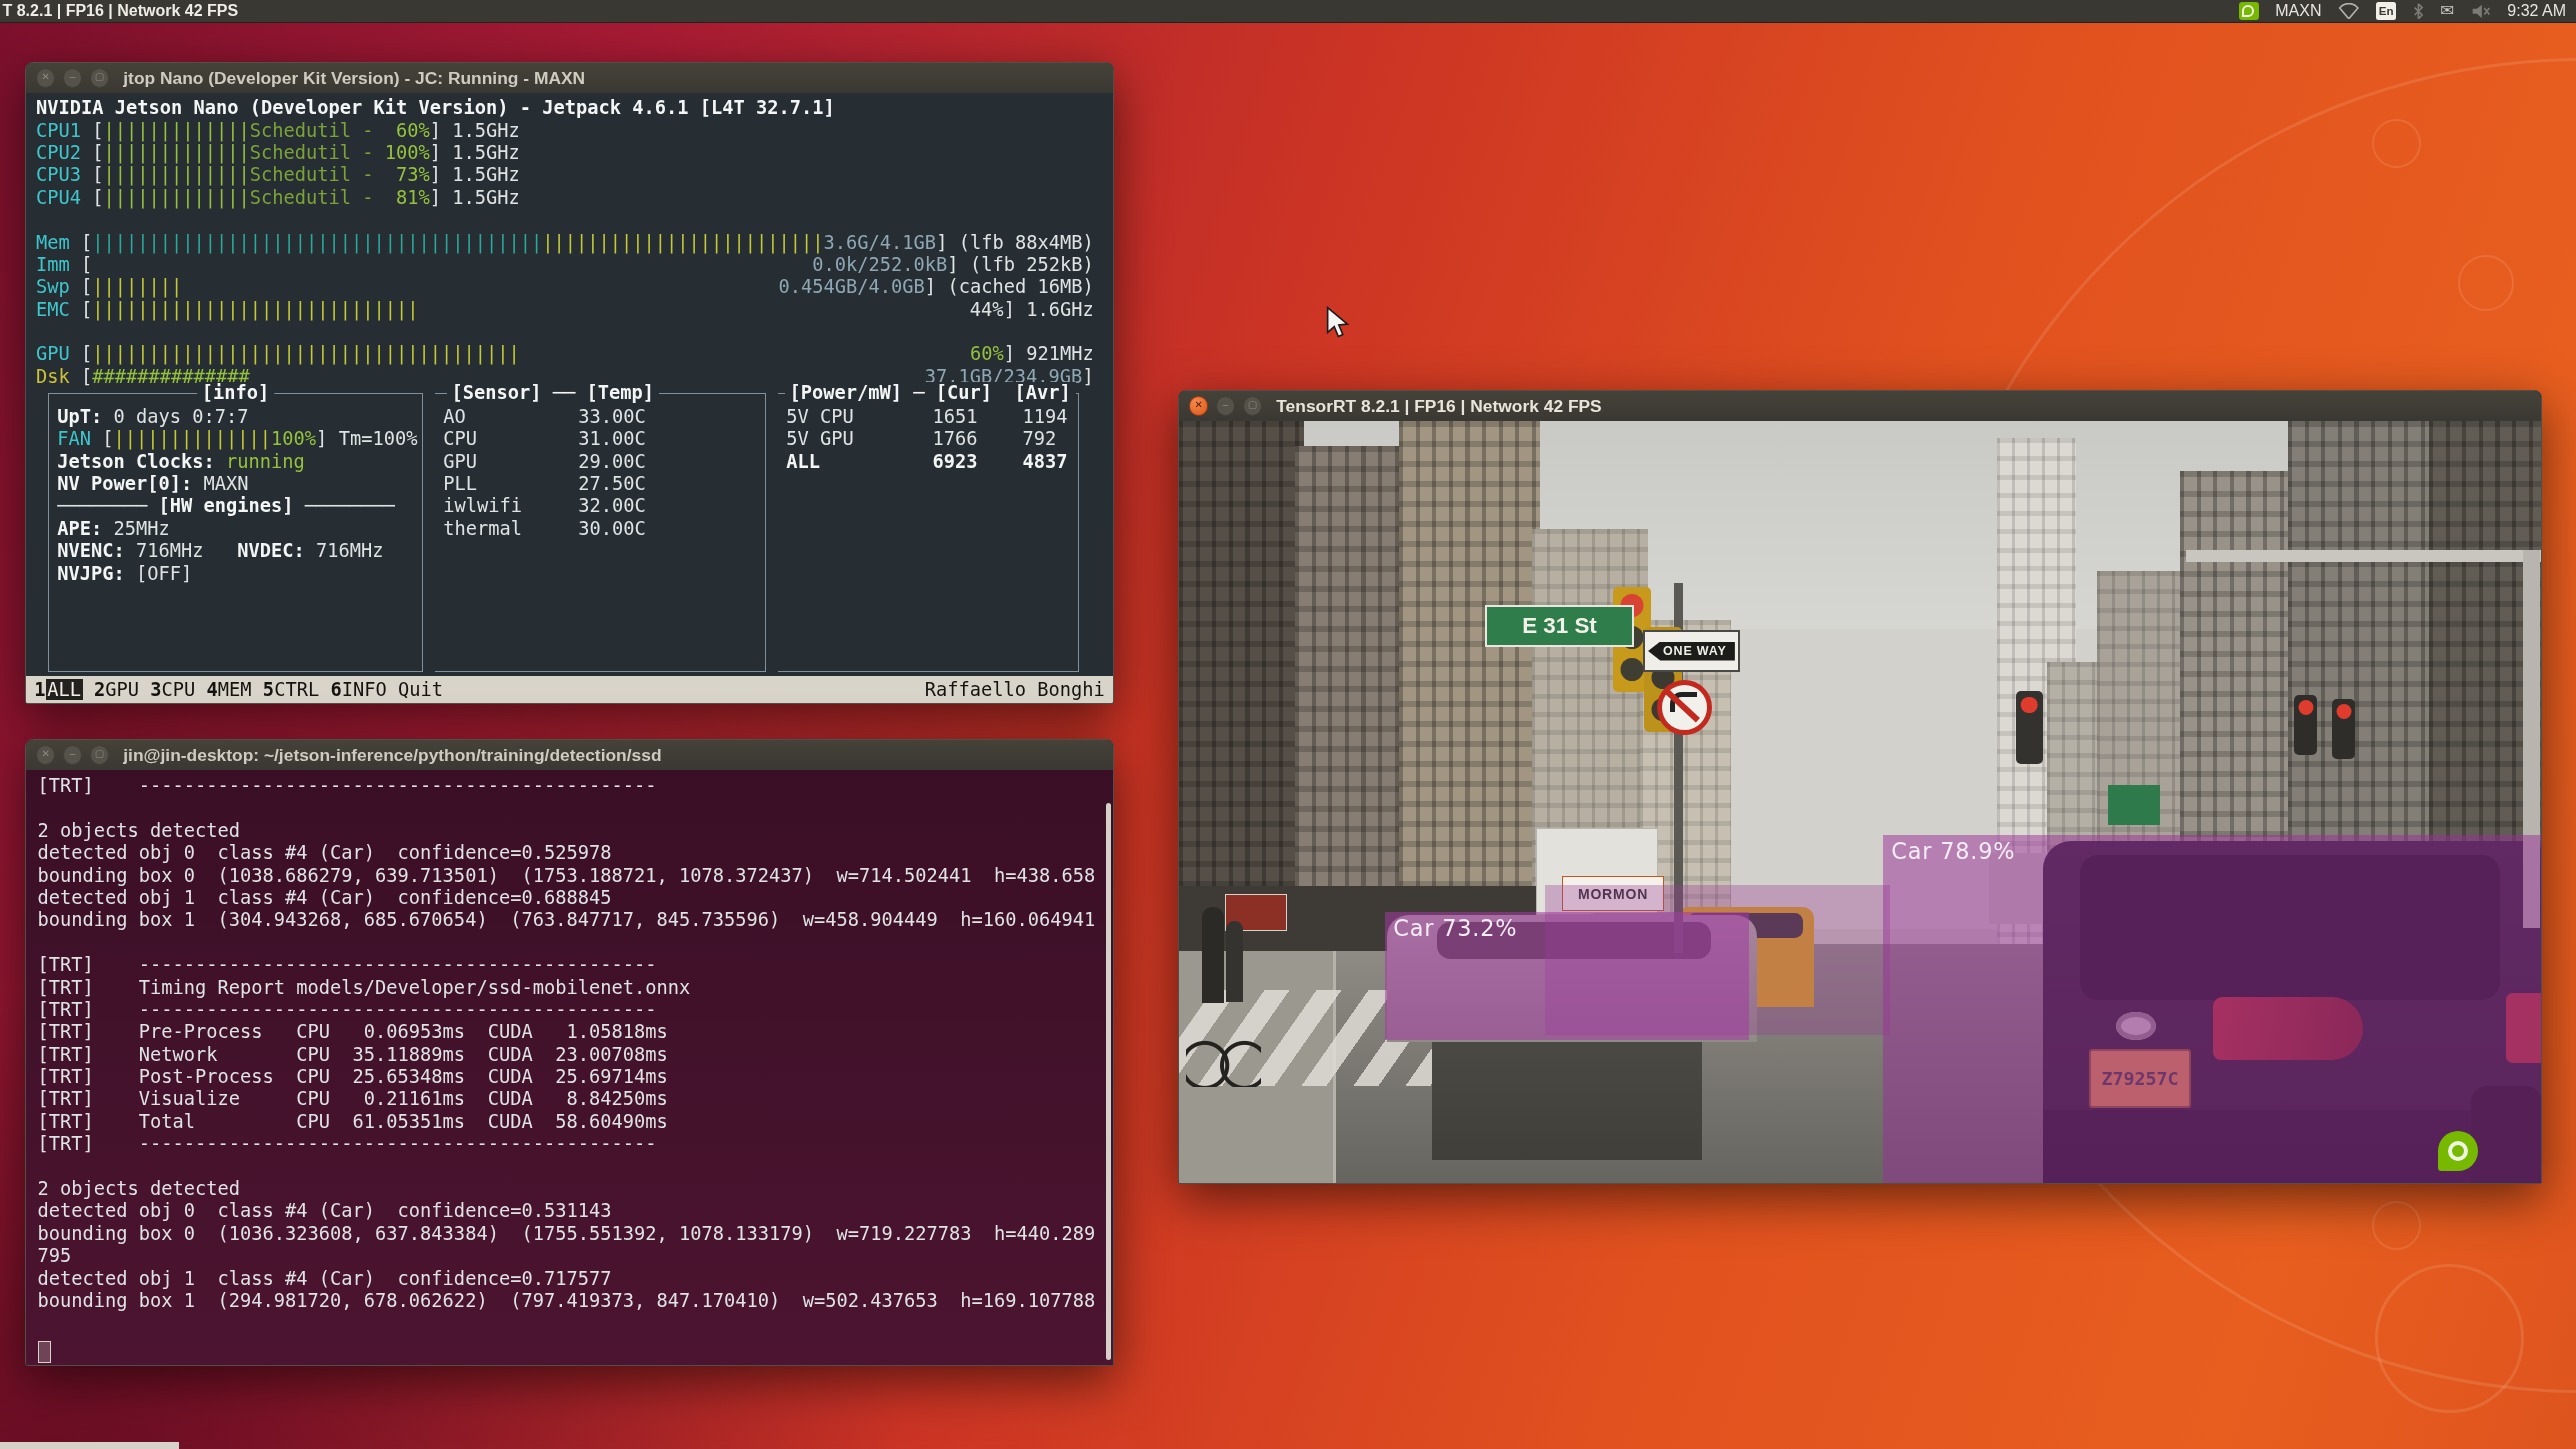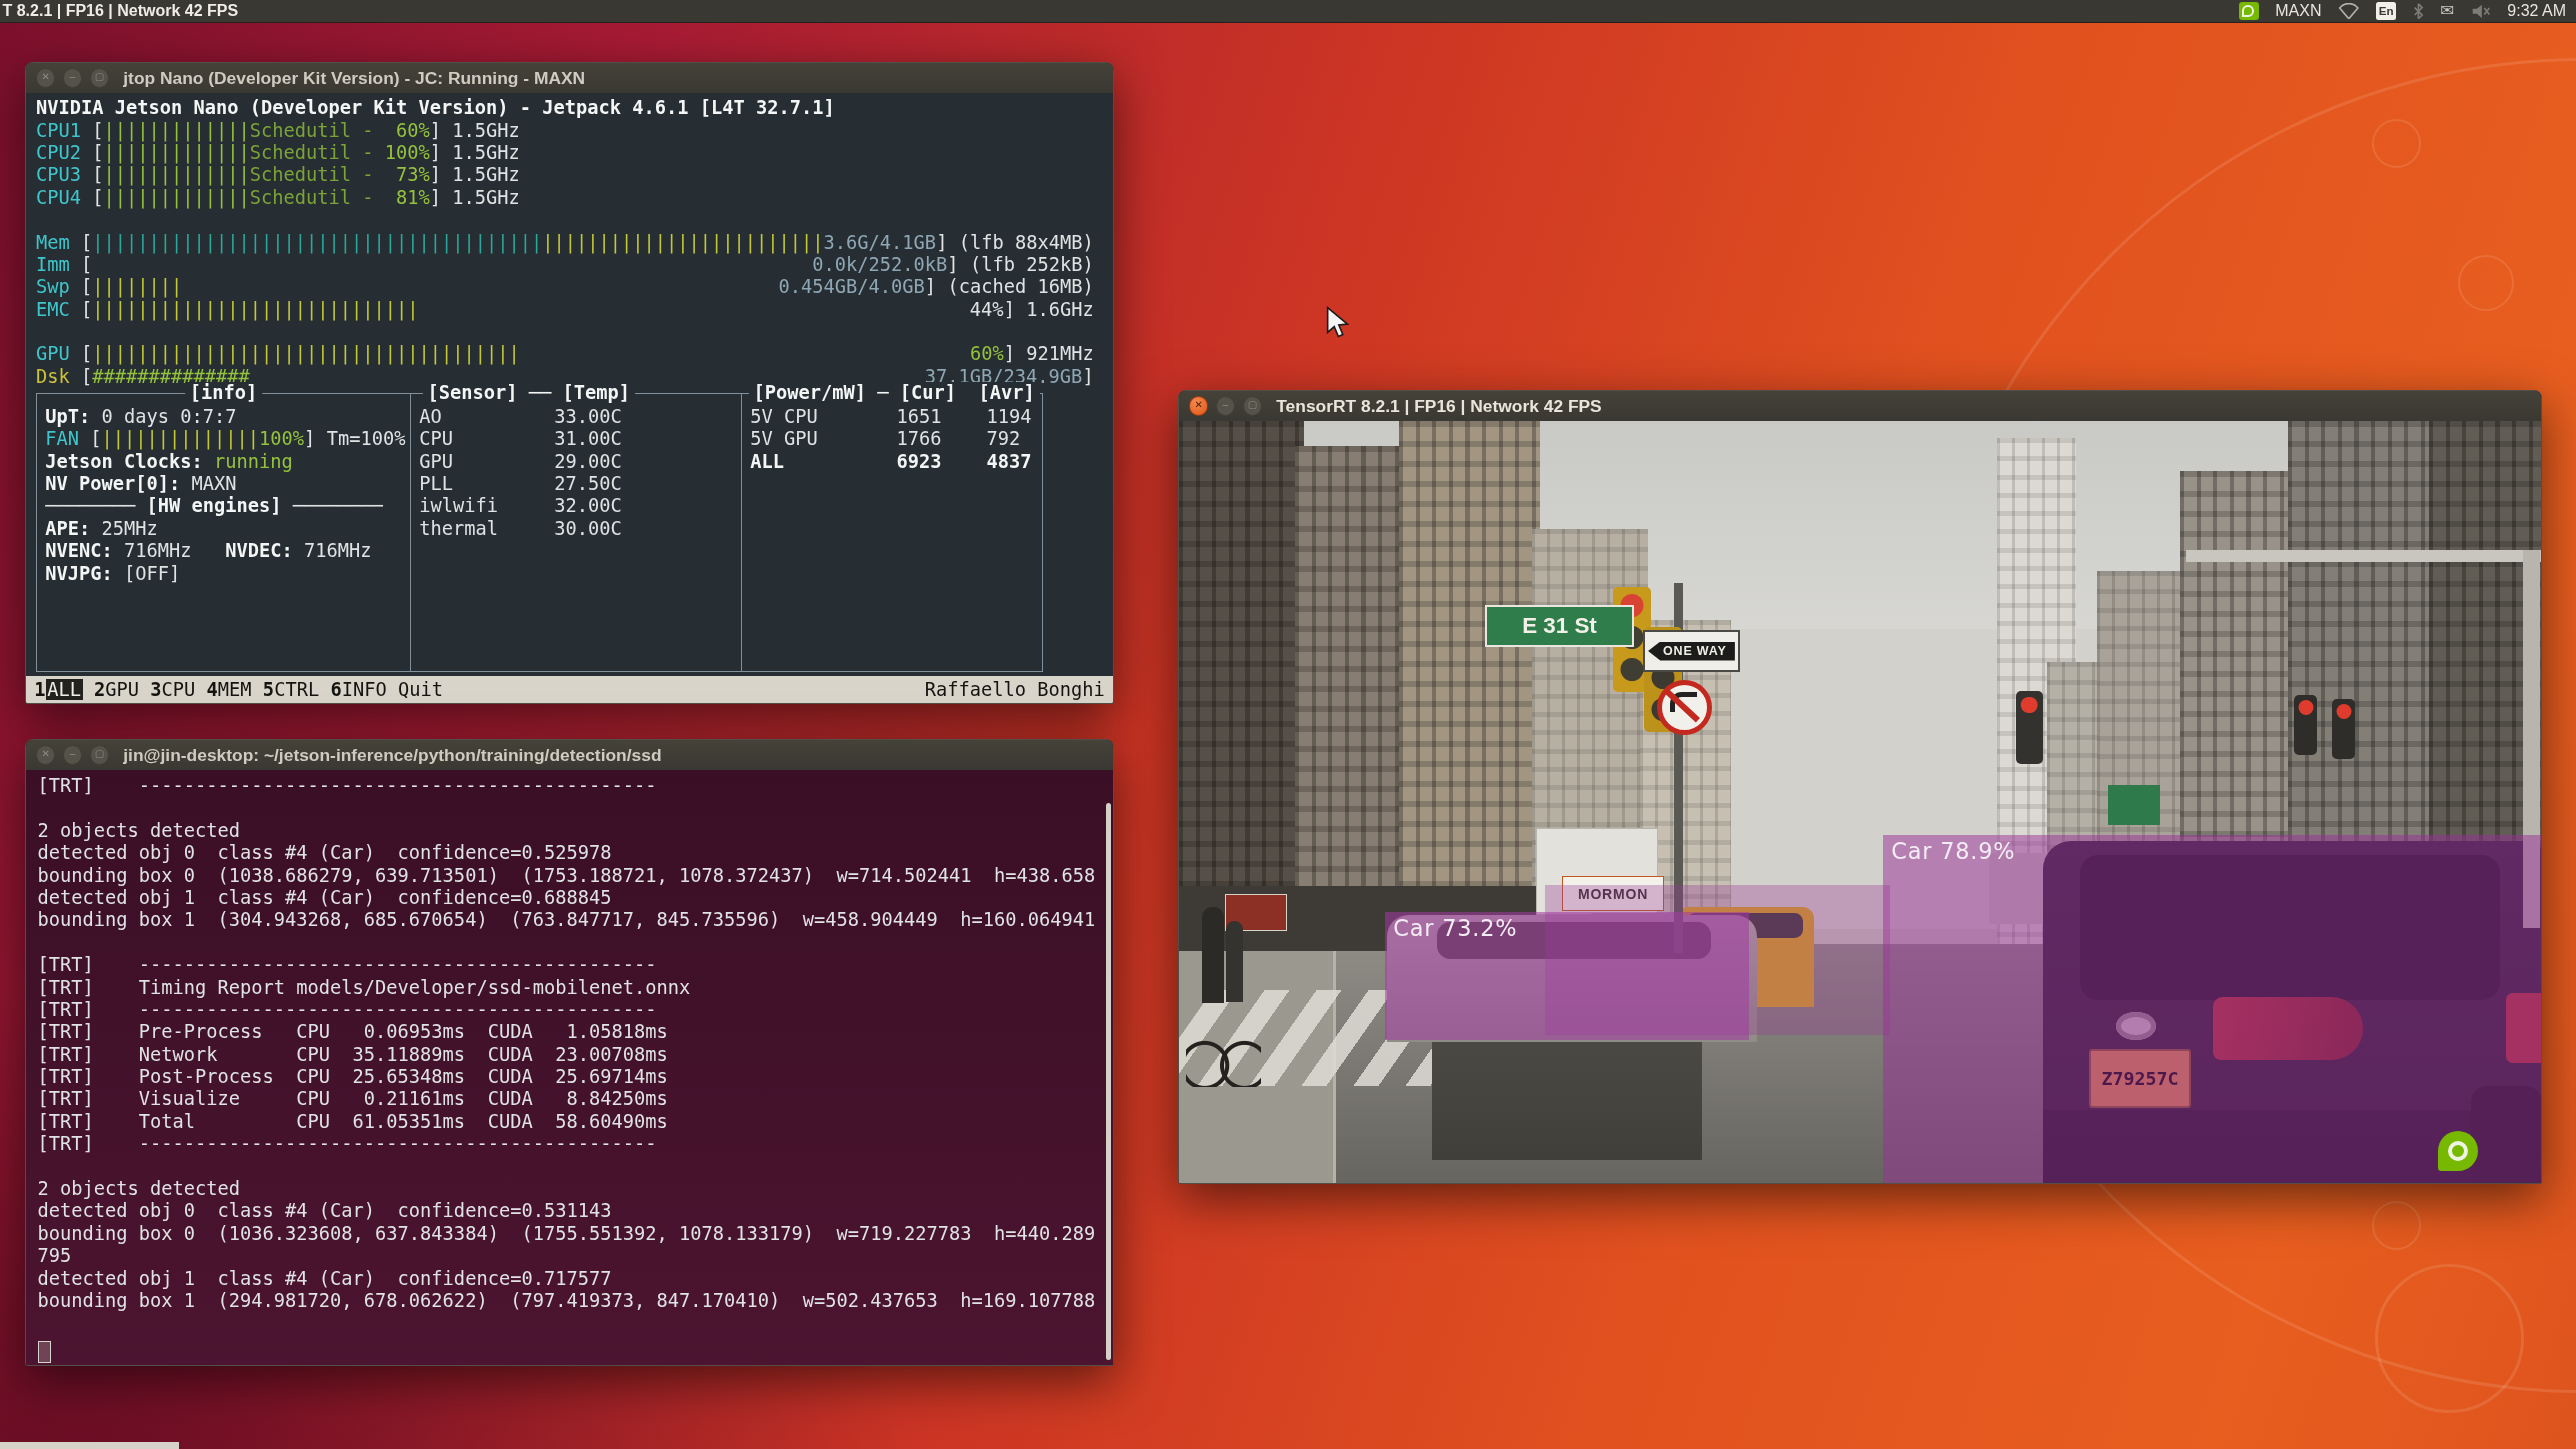--- a/index.html
+++ b/index.html
@@ -38,21 +38,21 @@
   .tline{white-space:pre;height:22.4px;}
   .c-w{color:#dfe3e4;} .c-bd{color:#f4f6f6;font-weight:bold;}
   .c-cy{color:#3ec6cc;} .c-cyb{color:#2aa89b;}
   .c-gn{color:#95c23d;} .c-gn2{color:#7ba338;}
   .c-ylb{color:#c3c935;} .c-yl{color:#cdc13a;}
   .c-gy{color:#8fa7b5;}
   .c-k{color:#14130f;font-weight:bold;} .c-kk{color:#14130f;}
   .c-inv{color:#f2efe8;background:#23221e;padding:0 1.7px;}
   #jtop-content{position:absolute;left:0;top:30px;right:0;bottom:26.6px;background:#262e33;padding:4.2px 0 0 10px;}
   .jboxes{display:flex;gap:0;margin-top:5px;height:279px;}
-  .jbox{border:1.7px solid #81909a;position:relative;padding:11.6px 0 0 8.3px;box-sizing:border-box;}
+  .jbox{border:1.7px solid #81909a;position:relative;padding:11.6px 0 0 8.3px;box-sizing:border-box;margin-left:12px;}
   .jbox-title{position:absolute;top:-12.5px;background:#262e33;padding:0 5px;font-weight:bold;color:#f4f6f6;white-space:pre;}
   #jtop-status{position:absolute;left:0;right:0;bottom:0;height:26.6px;background:#d8d4ca;display:flex;
                justify-content:space-between;align-items:center;padding:0 8.3px;font-family:"DejaVu Sans Mono",monospace;font-size:18.7px;color:#14130f;}
   #term2-content{position:absolute;left:0;top:30px;right:0;bottom:0;
                  background:linear-gradient(180deg,#3a0f26,#4c1430);padding:5px 0 0 11.6px;}
   #term2-scroll{position:absolute;right:1.7px;top:33px;bottom:5px;width:5px;background:#d5d1c8;border-radius:2.5px;}
   .cursorblk{position:absolute;width:11.6px;height:20px;border:1.7px solid #d8d4cc;background:rgba(216,212,204,.25);}
   
   #scene{position:absolute;left:0;top:30px;width:1362px;height:763px;overflow:hidden;
          background:linear-gradient(#c9c9c6,#e8e7e3 62%);}
@@ -270,21 +270,21 @@
     <div class="abs" style="left:23px;top:486px;width:21.6px;height:96px;background:#2b2a27;border-radius:10px 10px 0 0;"></div>
     <div class="abs" style="left:47px;top:500px;width:16.6px;height:81px;background:#35332f;border-radius:8.3px 8.3px 0 0;"></div>
     <div class="abs" style="left:6.6px;top:558px;width:75px;height:108px;background:radial-gradient(25px 25px at 25% 80%,transparent 20px,#23221f 21px 24px,transparent 25px),radial-gradient(25px 25px at 78% 80%,transparent 20px,#23221f 21px 24px,transparent 25px),linear-gradient(transparent 0 30%, transparent 0) ;"></div>
 
     <div class="abs" style="left:864px;top:420px;width:498px;height:343px;background:linear-gradient(#2a2430,#1d1922);border-radius:28px 8.3px 0 0;"></div>
     <div class="abs" style="left:901px;top:434px;width:420px;height:145px;background:#141018;border-radius:18.3px;"></div>
     <div class="abs" style="left:1034px;top:576px;width:150px;height:63px;background:linear-gradient(100deg,#b3322c,#7e1f1c);border-radius:10px 33px 33px 8.3px;"></div>
     <div class="abs" style="left:1327px;top:572px;width:35px;height:70px;background:#b3322c;border-radius:6.6px 0 0 6.6px;"></div>
     <div class="abs" style="left:937px;top:591px;width:40px;height:28px;background:#cfccc6;border-radius:50%;box-shadow:inset 0 0 0 5px #8f8c86;"></div>
     <div class="abs" style="left:910px;top:628px;width:98px;height:55px;background:#e09043;border:2.5px solid #8a5a20;border-radius:3.3px;display:flex;align-items:center;justify-content:center;">
-      <span style="font-family:'DejaVu Sans Mono',monospace;font-weight:bold;font-size:18.3px;color:#000000;">Z79257C</span>
+      <span style="font-family:'DejaVu Sans Mono',monospace;font-weight:bold;font-size:18.3px;color:#404040;">Z79257C</span>
     </div>
     <div class="abs" style="left:864px;top:689px;width:498px;height:73px;background:rgba(0,0,0,.28);"></div>
     <div class="abs" style="left:1292px;top:665px;width:71px;height:98px;background:#121014;border-radius:16.6px 16.6px 0 0;"></div>
 
     <div class="abs" style="left:495px;top:162px;width:9.1px;height:370px;background:#5a5954;"></div>
     <div class="sigbox" style="left:434px;top:166px;width:38px;height:105px;background:#c79a1c;">
       <span class="dot" style="top:6.6px;width:23px;height:23px;background:#d84334;"></span>
       <span class="dot" style="top:39px;width:23px;height:23px;background:#403d32;"></span>
       <span class="dot" style="top:71px;width:23px;height:23px;background:#403d32;"></span>
     </div>

